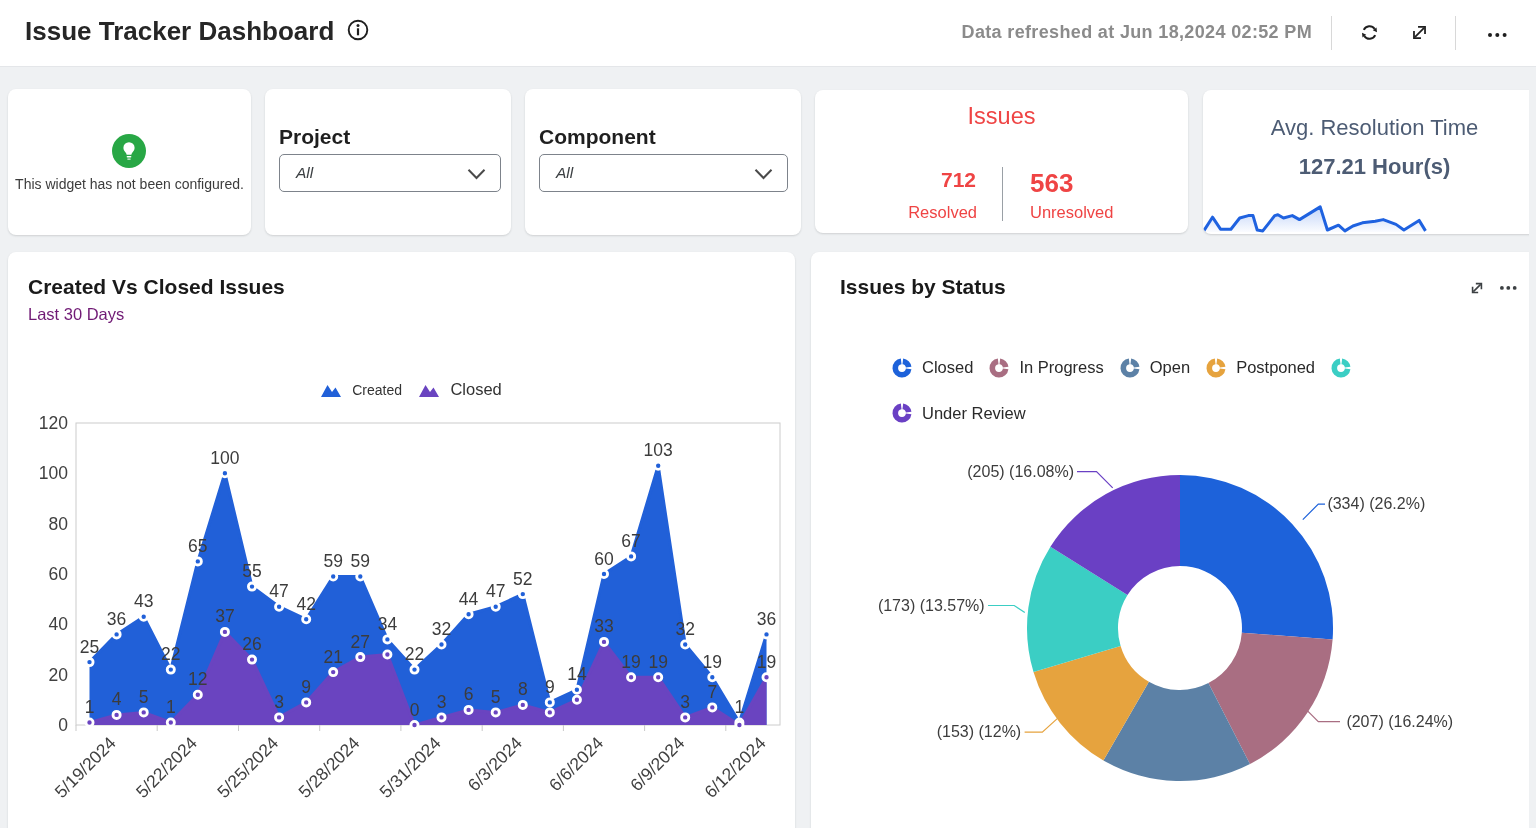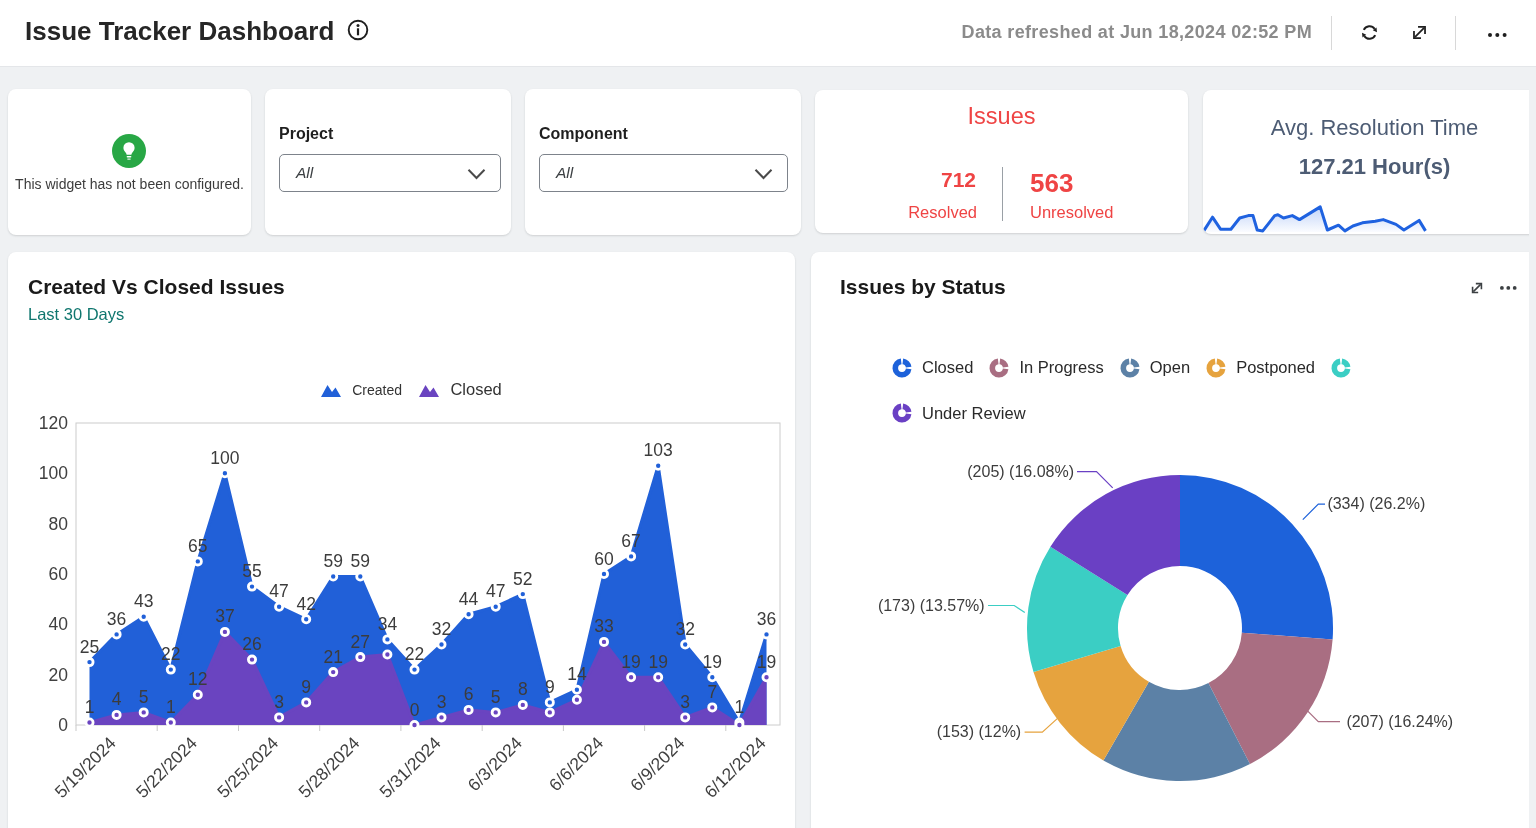--- a/index.html
+++ b/index.html
@@ -3,21 +3,21 @@
 <style>
 * { margin:0; padding:0; box-sizing:border-box; }
 html,body { width:1536px; height:828px; overflow:hidden; background:#eff1f3;
   font-family:"Liberation Sans",sans-serif; position:relative; }
 .hdr { position:absolute; left:0; top:0; width:1536px; height:67px; background:#fff;
   border-bottom:1px solid #e4e6e9; }
 .hdr h1 { position:absolute; left:25px; top:16px; font-size:26px; font-weight:bold; color:#262626; }
 .refreshed { position:absolute; right:224px; top:22px; font-size:18px; font-weight:bold; color:#8b8b8b; letter-spacing:0.35px; }
 .vdiv { position:absolute; top:16px; width:1px; height:34px; background:#d8d8d8; }
 .card { position:absolute; background:#fff; border-radius:8px; box-shadow:0 1px 2px rgba(60,64,67,.18); }
-.ddlabel { position:absolute; left:14px; top:36px; font-size:16px; font-weight:bold; color:#1f1f1f; }
+.ddlabel { position:absolute; left:14px; top:36px; font-size:21px; font-weight:bold; color:#1f1f1f; }
 .dd { position:absolute; left:14px; top:65px; height:38px; border:1.5px solid #7d838b; border-radius:5px;
   background:#fff; }
 .dd .val { position:absolute; left:16px; top:9px; font-size:15.5px; font-style:italic; color:#3c4043; }
 .slate { color:#ef4444; }
 .cardtitle { position:absolute; left:20px; top:23px; font-size:21px; font-weight:bold; color:#1a1a1a; }
 .litem { display:inline-flex; align-items:center; margin-right:16px; }
 .ltxt { font-size:16.5px; color:#2a2a2a; margin-left:10px; white-space:nowrap; }
 </style></head>
 <body>
 
@@ -100,21 +100,21 @@
           <stop offset="1" stop-color="#2567e8" stop-opacity="0.02"></stop>
         </linearGradient>
       </defs>
 <path d="M0.8,32 L.8,30.9 L9.5,17.2 L17.5,29.2 L27.9,29.2 L36.7,18.0 L45.4,15.6 L50.0,15.6 L54.2,30.0 L59.8,30.9 L71.7,15.6 L74.9,14.8 L80.5,18.0 L89.3,15.6 L96.5,19.6 L117.2,6.9 L124.4,30.0 L135.5,25.2 L141.9,30.9 L149.9,26.0 L159.4,22.8 L172.2,21.2 L180.2,19.6 L193.0,24.4 L200.9,30.0 L216.1,20.4 L222.5,30.9 L222.5,32 Z" fill="url(#sg)"></path>
 <path d="M0.8,30.9 L9.5,17.2 L17.5,29.2 L27.9,29.2 L36.7,18.0 L45.4,15.6 L50.0,15.6 L54.2,30.0 L59.8,30.9 L71.7,15.6 L74.9,14.8 L80.5,18.0 L89.3,15.6 L96.5,19.6 L117.2,6.9 L124.4,30.0 L135.5,25.2 L141.9,30.9 L149.9,26.0 L159.4,22.8 L172.2,21.2 L180.2,19.6 L193.0,24.4 L200.9,30.0 L216.1,20.4 L222.5,30.9" fill="none" stroke="#1f62e0" stroke-width="3" stroke-linejoin="round"></path>
 </svg>
 </div>
 
 <div class="card" style="left:8px; top:252px; width:787px; height:600px;">
   <div class="cardtitle">Created Vs Closed Issues</div>
-  <div style="position:absolute;left:20px;top:53px;font-size:16.5px;color:#0f766e;">Last 30 Days</div>
+  <div style="position:absolute;left:20px;top:53px;font-size:16.5px;color:#701a75;">Last 30 Days</div>
   <div style="position:absolute;left:10px;top:128px;width:787px;text-align:center;">
     <span style="display:inline-flex;align-items:center;margin-right:13px;">
       <svg width="22" height="14" viewBox="0 0 22 14">
           <path d="M0,14 L6.5,2 L11,9 L14.5,4.5 L20,14 Z" fill="#2160d8"></path>
         </svg>
       <span style="font-size:14px;color:#333;margin-left:9px;">Created</span>
       </span>
     <span style="display:inline-flex;align-items:center;">
       <svg width="22" height="14" viewBox="0 0 22 14">
           <path d="M0,14 L6.5,2 L11,9 L14.5,4.5 L20,14 Z" fill="#6a44c0"></path>

